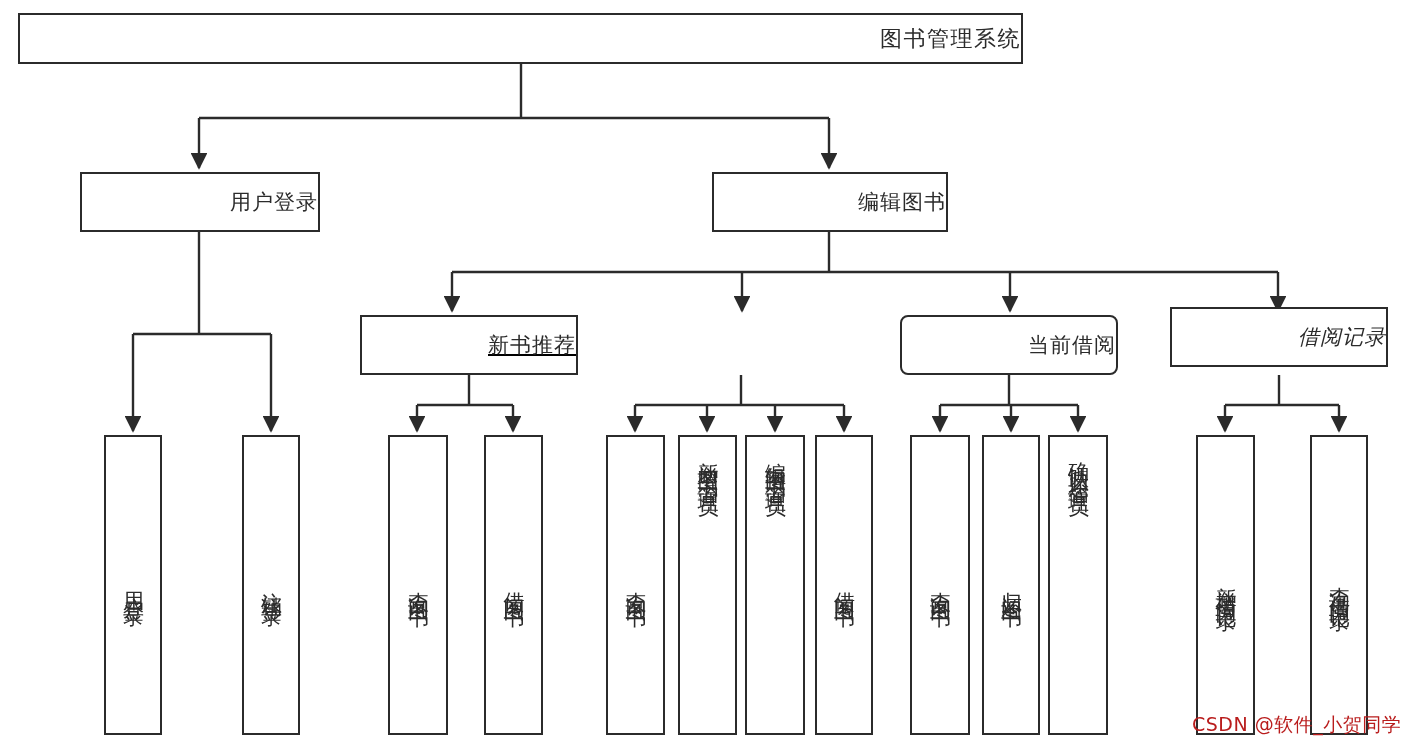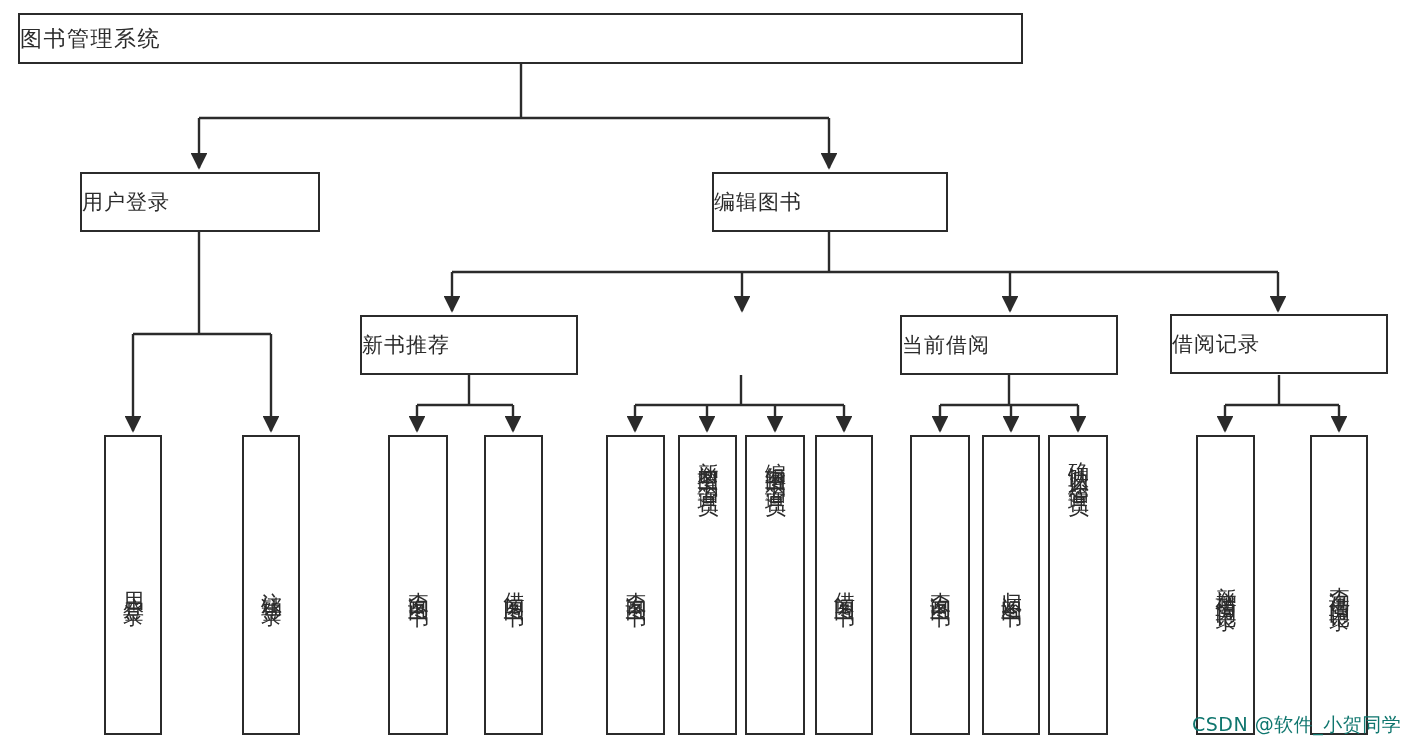--- a/index.html
+++ b/index.html
@@ -25,21 +25,21 @@
     width: 1405px;
     height: 747px;
   }
   .node {
     position: absolute;
     box-sizing: border-box;
     background: #ffffff;
     border: 2px solid #2b2b2b;
     display: flex;
     align-items: center;
-    justify-content: flex-start;
+    justify-content: flex-end;
     overflow: hidden;
   }
   .node-label {
     color: #2b2b2b;
     text-align: center;
     line-height: 1.18;
     white-space: nowrap;
   }
   
   .h-node .node-label {
@@ -70,21 +70,21 @@
     align-items: flex-start;
   }
   .v-node.v-top .node-label {
     margin-top: 8px;
   }
   #watermark {
     position: absolute;
     left: 1192px;
     top: 712px;
     font-size: 19px;
-    color: #0f766e;
+    color: #b91c1c;
     white-space: nowrap;
     letter-spacing: 0.5px;
   }
 </style>
 </head>
 <body>
 
 <div id="diagram-root">
 
   <svg id="edge-layer" viewBox="0 0 1405 747" xmlns="http://www.w3.org/2000/svg">
@@ -141,27 +141,27 @@
     <span class="node-label">图书管理系统</span>
   </div>
 
   <div class="node h-node" style="left: 80px; top: 172px; width: 240px; height: 60px;">
     <span class="node-label">用户登录</span>
   </div>
   <div class="node h-node" style="left: 712px; top: 172px; width: 236px; height: 60px;">
     <span class="node-label">编辑图书</span>
   </div>
 
-  <div class="node h-node" style="left: 360px; top: 315px; width: 218px; height: 60px;">
+  <div class="node h-node" style="left: 360px; top: 315px; width: 218px; height: 60px; text-decoration: underline;">
     <span class="node-label">新书推荐</span>
   </div>
-  <div class="node h-node" style="left: 900px; top: 315px; width: 218px; height: 60px;">
+  <div class="node h-node" style="left: 900px; top: 315px; width: 218px; height: 60px; border-radius: 8px;">
     <span class="node-label">当前借阅</span>
   </div>
-  <div class="node h-node" style="left: 1170px; top: 314px; width: 218px; height: 60px;">
+  <div class="node h-node" style="left: 1170px; top: 307px; width: 218px; height: 60px; font-style: italic;">
     <span class="node-label">借阅记录</span>
   </div>
 
   <div class="node v-node v-center" style="left: 104px; top: 435px; width: 58px; height: 300px;">
     <span class="node-label">用户登录</span>
   </div>
   <div class="node v-node v-center" style="left: 242px; top: 435px; width: 58px; height: 300px;">
     <span class="node-label">注销登录</span>
   </div>
   <div class="node v-node v-center" style="left: 388px; top: 435px; width: 60px; height: 300px;">

